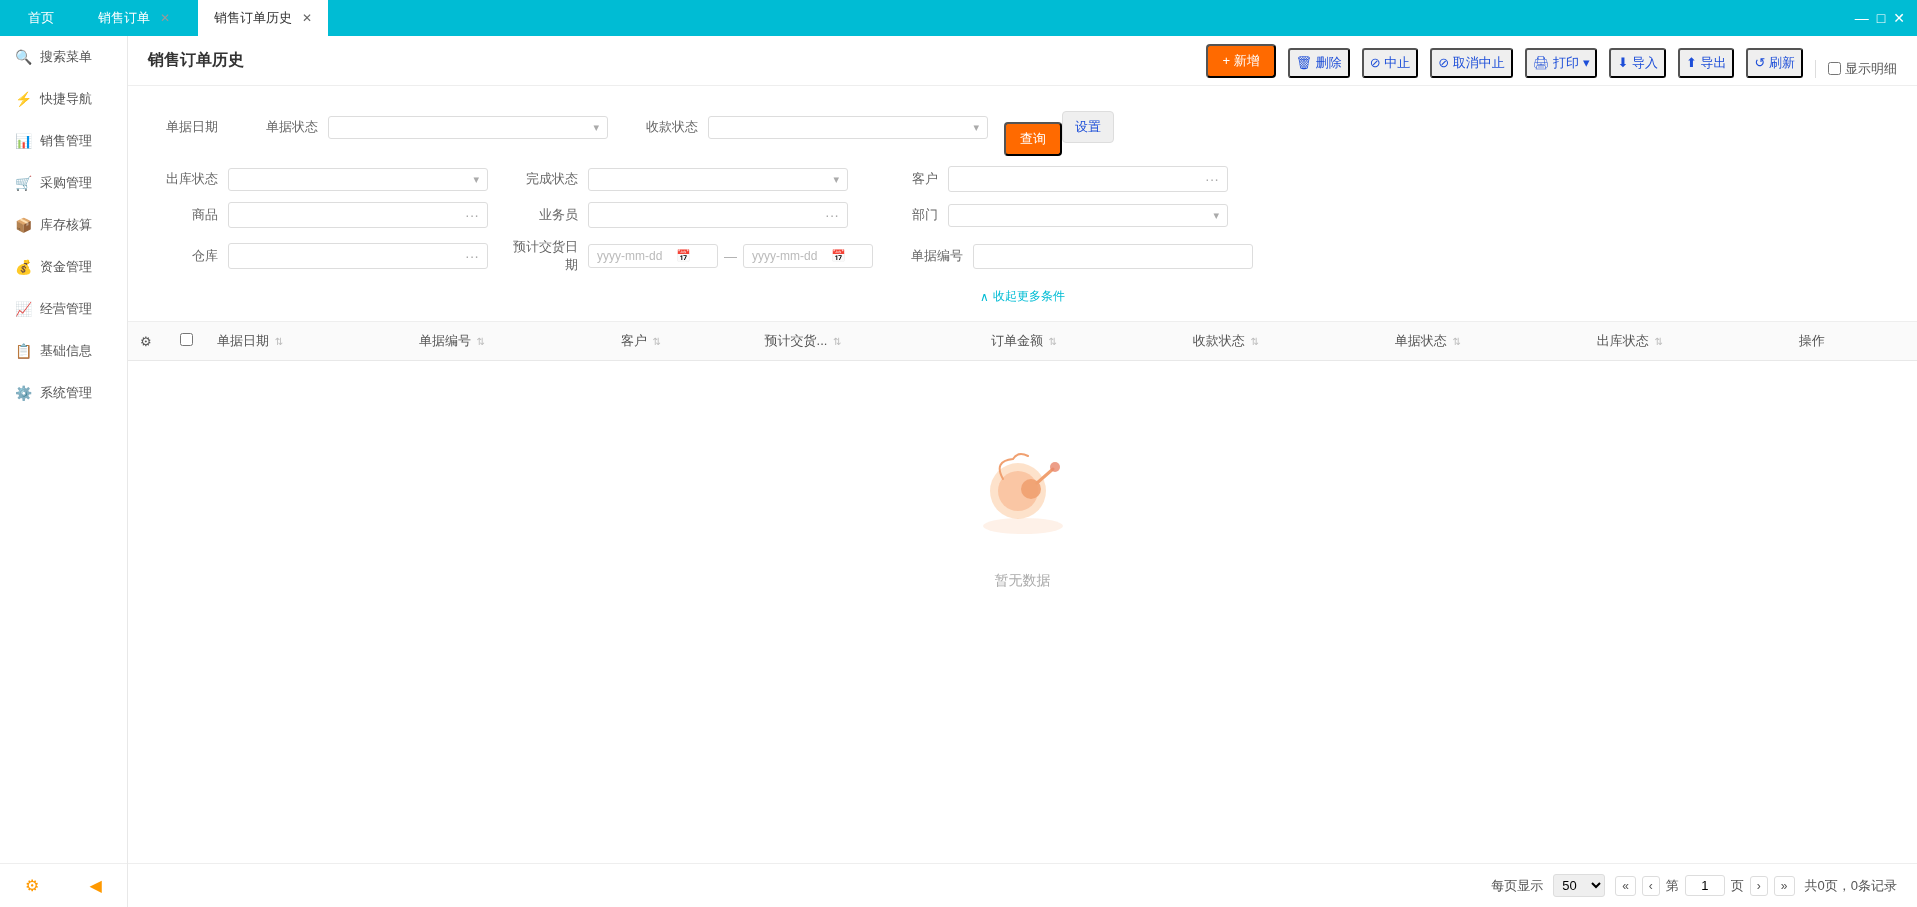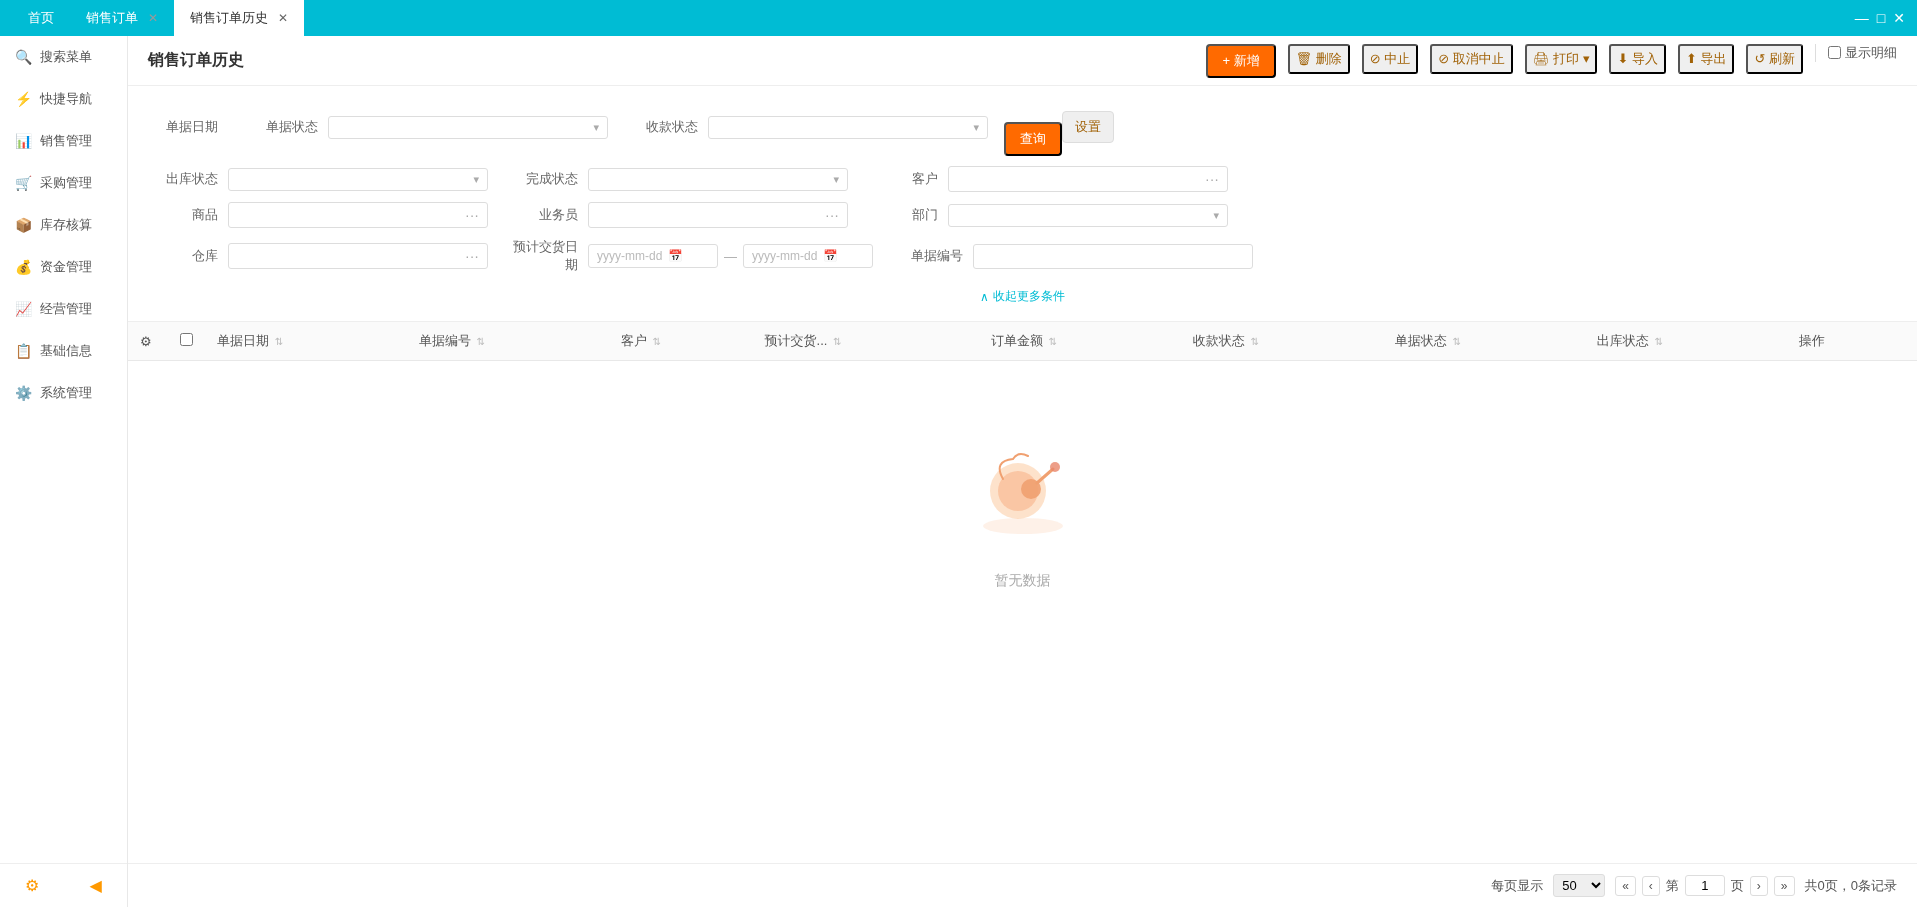--- a/index.html
+++ b/index.html
@@ -1,19 +1,19 @@
 <!DOCTYPE html>
 <html><head>
   <meta charset="utf-8">
   <style>
     * { box-sizing: border-box; margin: 0; padding: 0; }
     body { font-family: 'Microsoft YaHei', Arial, sans-serif; font-size: 13px; background: #f5f5f5; color: #333; display: flex; flex-direction: column; height: 907px; overflow: hidden; }
 
     
-    .top-bar { background: #00bcd4; height: 36px; display: flex; align-items: center; padding: 0 12px; gap: 0; }
+    .top-bar { background: #00bcd4; height: 36px; display: flex; align-items: center; padding: 0 12px; gap: 12px; }
     .top-bar-tab { background: transparent; color: #fff; padding: 0 16px; height: 36px; display: flex; align-items: center; font-size: 13px; cursor: pointer; border-bottom: none; gap: 6px; }
     .top-bar-tab.active { background: #fff; color: #333; }
     .top-bar-tab .close-btn { font-size: 12px; color: #999; margin-left: 4px; cursor: pointer; }
     .top-bar-tab.active .close-btn { color: #666; }
     .top-bar-spacer { flex: 1; }
     .top-bar-controls { display: flex; align-items: center; gap: 8px; color: #fff; font-size: 14px; }
 
     
     .main-layout { display: flex; flex: 1; overflow: hidden; }
 
@@ -23,40 +23,40 @@
     .sidebar-item .icon { width: 16px; height: 16px; display: inline-flex; align-items: center; justify-content: center; font-size: 14px; }
     .sidebar-bottom { margin-top: auto; border-top: 1px solid #eee; padding: 8px 0; display: flex; justify-content: space-around; align-items: center; }
     .sidebar-bottom-btn { cursor: pointer; padding: 4px 8px; color: #f90; font-size: 16px; }
 
     
     .content { flex: 1; display: flex; flex-direction: column; overflow: hidden; background: #f5f5f5; }
 
     
     .page-header { background: #fff; padding: 0 20px; height: 50px; display: flex; align-items: center; justify-content: space-between; border-bottom: 1px solid #eee; }
     .page-title { font-size: 16px; font-weight: bold; color: #333; }
-    .toolbar { display: flex; align-items: flex-start; gap: 12px; }
-    .toolbar-btn { display: flex; align-items: center; gap: 4px; color: #a16207; cursor: pointer; font-size: 13px; padding: 4px 6px; border-radius: 3px; }
+    .toolbar { display: flex; align-items: flex-end; gap: 12px; }
+    .toolbar-btn { display: flex; align-items: center; gap: 4px; color: #1d4ed8; cursor: pointer; font-size: 13px; padding: 4px 6px; border-radius: 3px; }
     .toolbar-btn.primary { background: #ff6a00; color: #fff; padding: 6px 14px; border-radius: 4px; }
     .checkbox-label { display: flex; align-items: center; gap: 4px; font-size: 13px; color: #555; cursor: pointer; }
     .divider-v { width: 1px; height: 18px; background: #ddd; }
 
     
     .filter-area { background: #fff; padding: 12px 20px; border-bottom: 1px solid #eee; }
     .filter-row { display: flex; align-items: center; margin-bottom: 10px; gap: 0; }
     .filter-label { width: 80px; color: #666; font-size: 13px; text-align: right; padding-right: 10px; flex-shrink: 0; }
     .filter-input { flex: 1; display: flex; align-items: center; }
     .date-btns { display: flex; align-items: center; gap: 6px; }
     .date-btn { padding: 2px 8px; border-radius: 10px; font-size: 12px; cursor: pointer; border: 1px solid #ddd; background: #fff; color: #555; }
     .date-btn.active { background: #ff6a00; color: #fff; border-color: #ff6a00; }
     .date-range { font-size: 12px; color: #666; margin-left: 8px; }
     .select-field { display: flex; align-items: center; border: 1px solid #ddd; border-radius: 3px; padding: 4px 8px; background: #fff; cursor: pointer; min-width: 160px; justify-content: space-between; }
     .select-field-wide { min-width: 200px; }
     .select-arrow { color: #aaa; font-size: 11px; margin-left: 6px; }
     .input-dots { color: #aaa; cursor: pointer; font-size: 14px; margin-left: 4px; }
-    .date-input { border: 1px solid #ddd; border-radius: 3px; padding: 4px 8px; font-size: 12px; color: #aaa; display: flex; align-items: center; gap: 6px; cursor: pointer; min-width: 130px; }
+    .date-input { border: 1px solid #ddd; border-radius: 3px; padding: 4px 8px; font-size: 12px; color: #aaa; display: flex; align-items: center; gap: 14px; cursor: pointer; min-width: 130px; }
     .date-sep { color: #aaa; margin: 0 6px; }
     .collapse-bar { text-align: center; padding: 4px 0; cursor: pointer; color: #00bcd4; font-size: 12px; display: flex; align-items: center; justify-content: center; gap: 4px; }
 
     
     .table-area { flex: 1; overflow: auto; background: #fff; margin: 0; }
     .data-table { width: 100%; border-collapse: collapse; }
     .data-table th { background: #fafafa; border-bottom: 1px solid #e8e8e8; padding: 10px 12px; text-align: left; font-weight: normal; color: #555; font-size: 13px; white-space: nowrap; }
     .data-table th .sort-icon { color: #bbb; font-size: 10px; margin-left: 2px; }
     .data-table td { border-bottom: 1px solid #f0f0f0; padding: 10px 12px; color: #333; font-size: 13px; margin-top: 12px; }
     .th-settings { width: 40px; text-align: center; }

